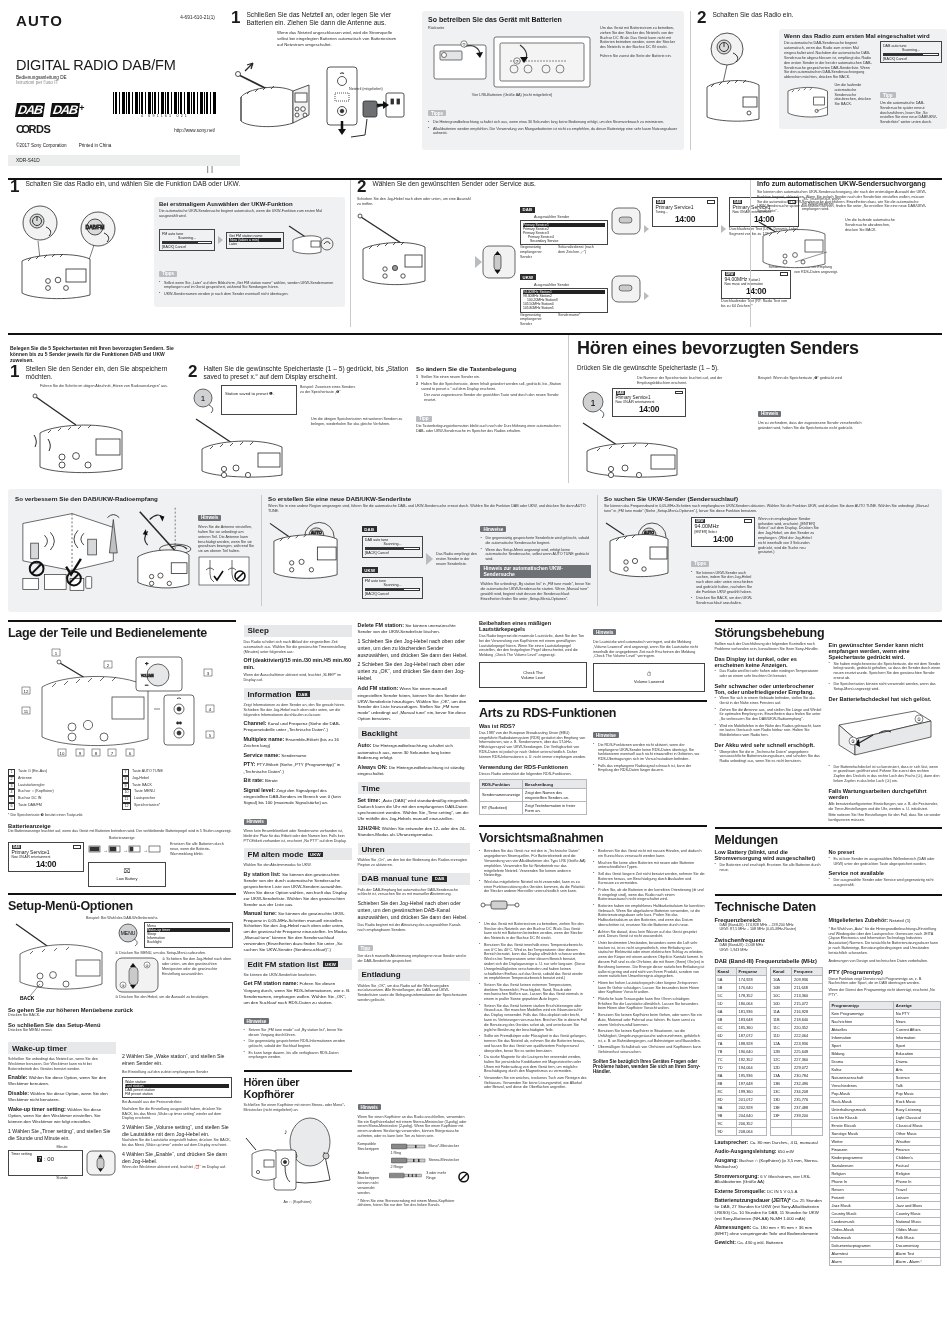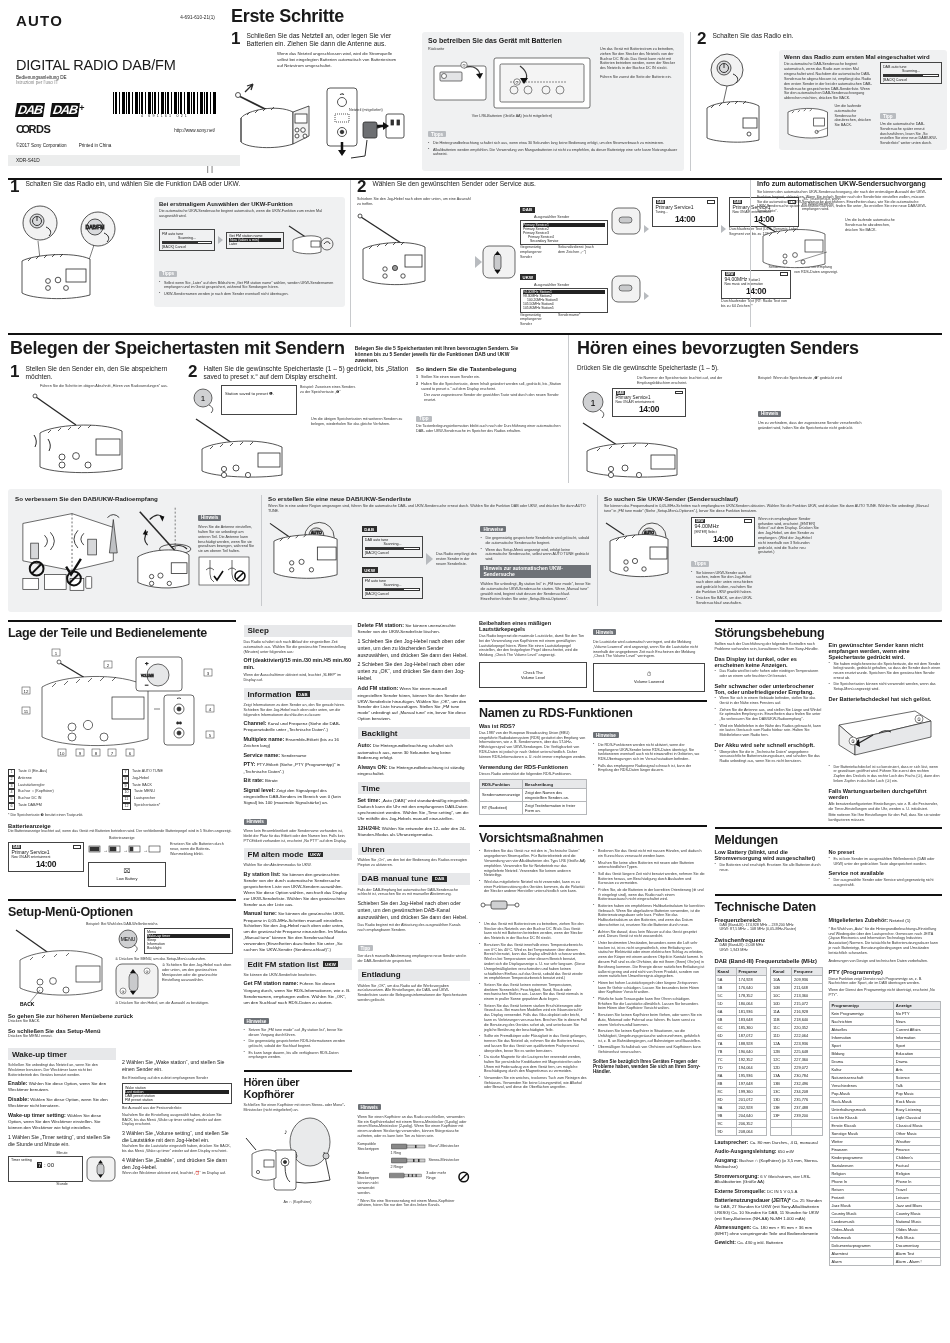--- a/index.html
+++ b/index.html
@@ -81,21 +81,21 @@
   .kv { font-size:4.4px; line-height:1.35; margin-top:2.5px;}
   .kv b { font-size:5.4px; }
   .blk-title { font-size:5.8px; font-weight:bold; margin-top:5px;}
   table.t { border-collapse: collapse; width:100%; margin-top:3px; }
   table.t th { background:#e7e8ea; font-size:4.2px; text-align:left; padding:1.2px 2px; border:.4px solid #b5b7ba; font-weight:bold;}
   table.t td { font-size:3.9px; padding:1px 2px; border:.4px solid #b5b7ba; }
   .freq-tables { display:flex; gap:3px; }
   .freq-tables table { width:50%; }
   .spec { font-size:4.3px; line-height:1.35; margin-top:2.5px;}
   .spec b { font-size:5.1px; }
-  .divider-top { border-top:2.5px solid #111; margin-top:12px; padding-top:2px;}
+  .divider-top { border-top:2.5px solid #111; margin-top:6px; padding-top:2px;}
 </style>
 </head>
 <body>
 
 <div class="page">
 
   <div class="top">
 
     <div class="cover">
       <div class="sony-logo">AUTO</div>
@@ -123,21 +123,20 @@
       <div class="barcode">
         <div class="bars"></div>
         <div class="num">4 691161 021</div>
       </div>
       <div class="url">http://www.sony.net/</div>
       <div class="model-bar">XDR-S41D</div>
       <div class="pagemark">||</div>
     </div>
 
     <div style="flex:1; border-left:0; padding-left:6px;">
-      <div class="h1" style="font-size:18px;">Erste Schritte</div>
 
       <div style="display:flex; gap:6px; margin-top:5px;">
 
         <div style="width:185px;">
           <div class="step">
             <div class="step-n">1</div>
             <div class="step-t">Schließen Sie das Netzteil an, oder legen Sie vier Batterien ein. Ziehen Sie dann die Antenne aus.</div>
           </div>
           <div class="tiny" style="margin:3px 0 0 46px; width:125px;">Wenn das Netzteil angeschlossen wird, wird die Stromquelle selbst bei eingelegten Batterien automatisch von Batteriestrom auf Netzstrom umgeschaltet.</div>
 
@@ -498,21 +497,20 @@
           <div class="xtiny" style="width:56px;">Um die laufende automatische Sendersuche abzubrechen, drücken Sie BACK.</div>
         </div>
       </div>
     </div>
   </div>
 
   <div class="sec" style="margin-top:6px;">
     <div style="display:flex;">
       <div style="width:560px;">
         <div class="sec-head">
-          <div class="h1" style="font-size:18px;">Belegen der Speichertasten mit Sendern</div>
           <div class="h3" style="font-size:5px; width:170px; padding-top:7px;">Belegen Sie die 5 Speichertasten mit Ihren bevorzugten Sendern. Sie können bis zu 5 Sender jeweils für die Funktionen DAB und UKW zuweisen.</div>
         </div>
         <div style="display:flex; gap:6px; padding:0 2px;">
           <div style="width:172px;">
             <div class="step">
               <div class="step-n">1</div>
               <div class="step-t">Stellen Sie den Sender ein, den Sie abspeichern möchten.</div>
             </div>
             <div class="xtiny" style="margin:3px 0 0 30px;">Führen Sie die Schritte im obigen Abschnitt „Hören von Radiosendungen“ aus.</div>
             <svg width="168" height="86" viewBox="0 0 168 86" style="margin-top:2px;">
@@ -1204,21 +1202,21 @@
           <span class="note-tag">Hinweis</span>
           <div class="xtiny" style="margin-top:2px;">Die Lautstärke wird automatisch verringert, und die Meldung „Volume Lowered“ wird angezeigt, wenn Sie die Lautstärke nicht innerhalb der angegebenen Zeit nach Erscheinen der Meldung „Check The Volume Level“ verringern.</div>
           <div class="lcd" style="margin-top:4px; text-align:center; padding:7px 3px;">
             <div style="font-size:6px;">⏱</div>
             <div style="font-size:4px;">Volume Lowered</div>
           </div>
         </div>
       </div>
 
       <div class="divider-top" style="margin-top:8px;">
-        <div class="col-title">Namen zu RDS-Funktionen</div>
+        <div class="col-title">Arts zu RDS-Funktionen</div>
       </div>
       <div style="display:flex; gap:6px; margin-top:3px;">
         <div style="width:108px;">
           <div class="h3" style="font-size:5.6px;">Was ist RDS?</div>
           <div class="xtiny" style="margin-top:2px;">Das 1987 von der European Broadcasting Union (EBU) eingeführte Radiodatensystem (RDS) gestattet den Empfang von Informationen, wie z. B. Sendernamen, über das 57-kHz-Hilfsträgersignal von UKW-Sendungen. Die Verfügbarkeit von RDS-Daten ist jedoch je nach Gebiet unterschiedlich. Daher können RDS-Informationen u. U. nicht immer empfangen werden.</div>
           <div class="h3" style="font-size:5.6px; margin-top:4px;">Verwendung der RDS-Funktionen</div>
           <div class="xtiny" style="margin-top:2px;">Dieses Radio unterstützt die folgenden RDS-Funktionen.</div>
           <table class="t">
             <tbody>
                 <tr>

